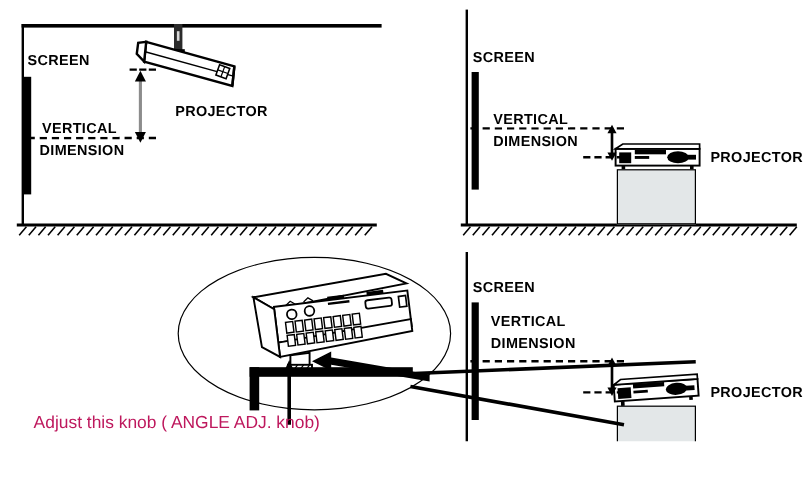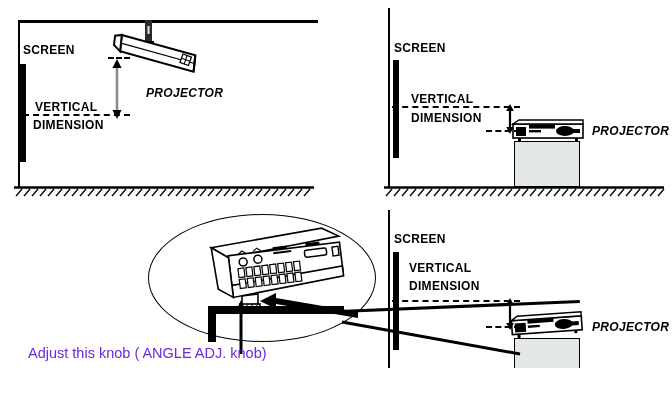--- a/index.html
+++ b/index.html
@@ -21,28 +21,28 @@
   .lbl {
     position: absolute;
     font-family: "Liberation Sans", sans-serif;
     font-weight: bold;
     color: #000000;
     white-space: nowrap;
     letter-spacing: 0.3px;
   }
   .lbl-screen   { font-size: 12px; }
   .lbl-vert     { font-size: 12px; }
-  .lbl-proj     { font-size: 12px; font-style: italic; }
+  .lbl-proj     { font-size: 12px; }
 
   .caption {
     position: absolute;
     font-family: "Liberation Sans", sans-serif;
     font-size: 14.5px;
     font-weight: normal;
-    color: #6d28d9;
+    color: #be185d;
     white-space: nowrap;
     line-height: 21px;
   }
 
   
   .wall {                       
     position: absolute;
     background: #000000;
   }
   .screen-bar {                 

